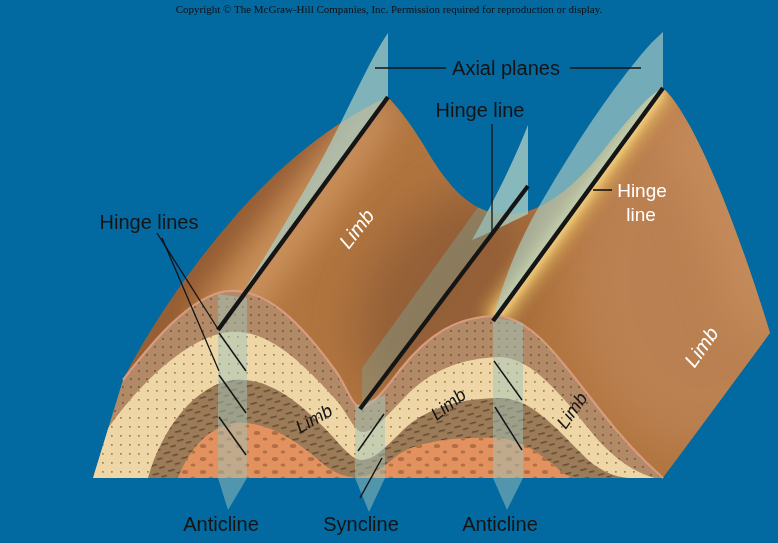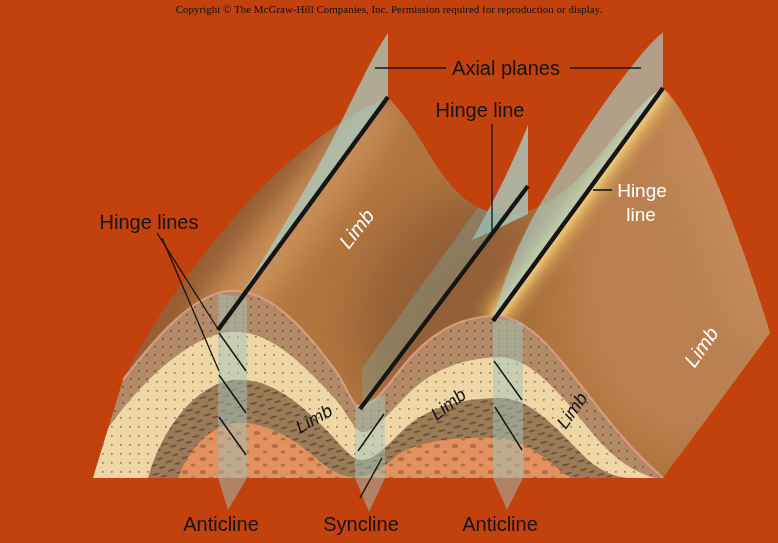--- a/index.html
+++ b/index.html
@@ -1,16 +1,16 @@
 <!DOCTYPE html>
 <html><head>
 <meta charset="utf-8">
 <style>
   html,body{margin:0;padding:0;background:#ffffff;}
-  #stage{position:relative;width:778px;height:543px;background:#c2410c;overflow:hidden;
+  #stage{position:relative;width:778px;height:543px;background:#0369a1;overflow:hidden;
          font-family:"Liberation Sans",sans-serif;}
   svg{position:absolute;left:0;top:0;}
   .lbl{font-family:"Liberation Sans",sans-serif;fill:#141414;}
   .lbl-white{fill:#ffffff;}
   .limb{font-style:italic;}
   .copyright{font-family:"Liberation Serif",serif;fill:#111111;}
 </style>
 </head>
 <body>
 

